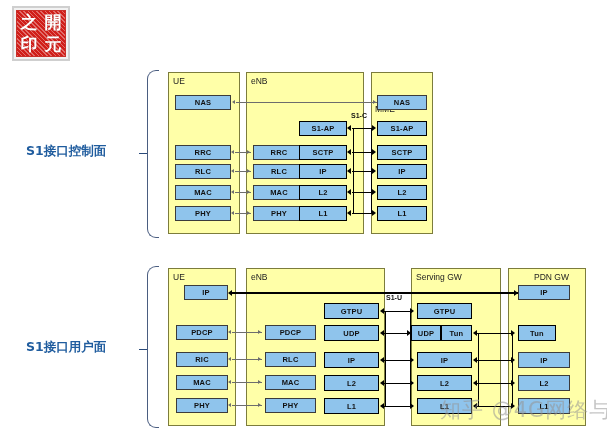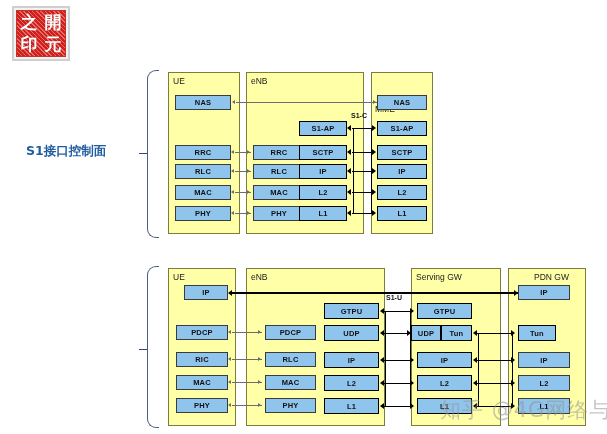--- a/index.html
+++ b/index.html
@@ -147,20 +147,21 @@
       <div class="seal-ch">開</div>
       <div class="seal-ch">印</div>
       <div class="seal-ch">元</div>
     </div>
   </div>
 
   <div class="side-label" style="left:26px;top:143px;">S1接口控制面</div>
   <div class="bracket" style="left:147px;top:70px;height:168px;"></div>
   <div class="bracket-nub" style="left:139px;top:153px;"></div>
 
+  <div class="side-label" style="left:26px;top:339px;">S1接口用户面</div>
   <div class="bracket" style="left:147px;top:266px;height:162px;"></div>
   <div class="bracket-nub" style="left:139px;top:349px;"></div>
 
   <div class="panel" style="left:168px;top:72px;width:72px;height:162px;"></div>
   <div class="panel-title" style="left:173px;top:76px;">UE</div>
 
   <div class="panel" style="left:246px;top:72px;width:118px;height:162px;"></div>
   <div class="panel-title" style="left:251px;top:76px;">eNB</div>
 
   <div class="panel" style="left:371px;top:72px;width:62px;height:162px;"></div>

